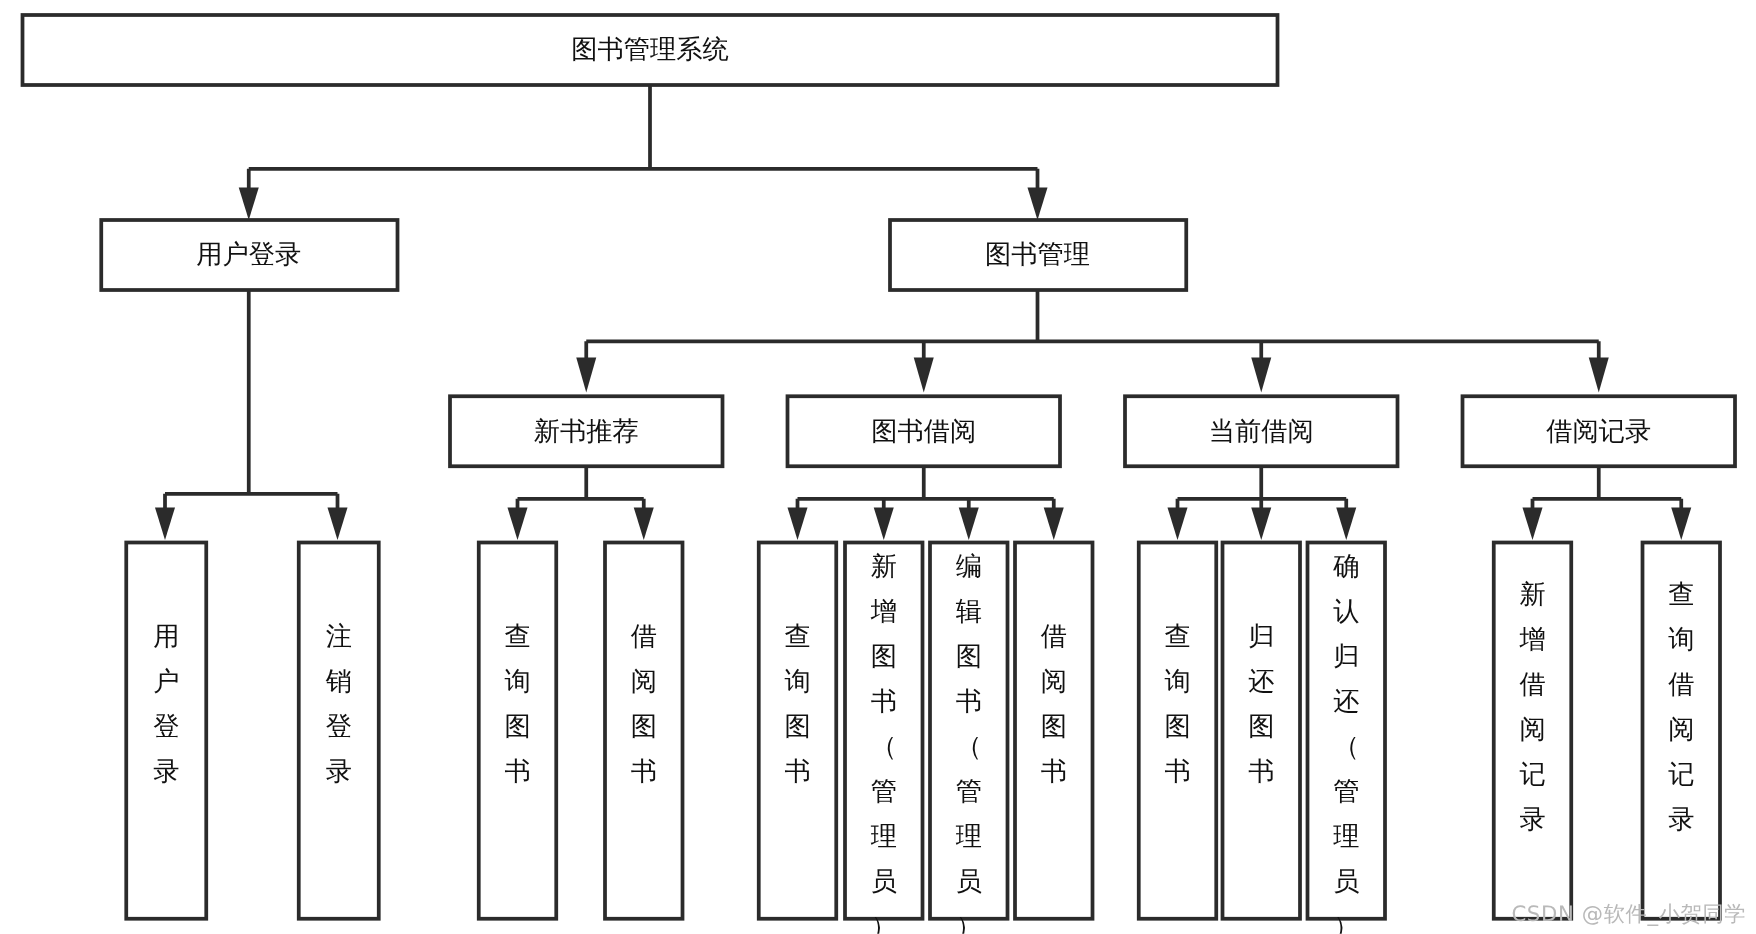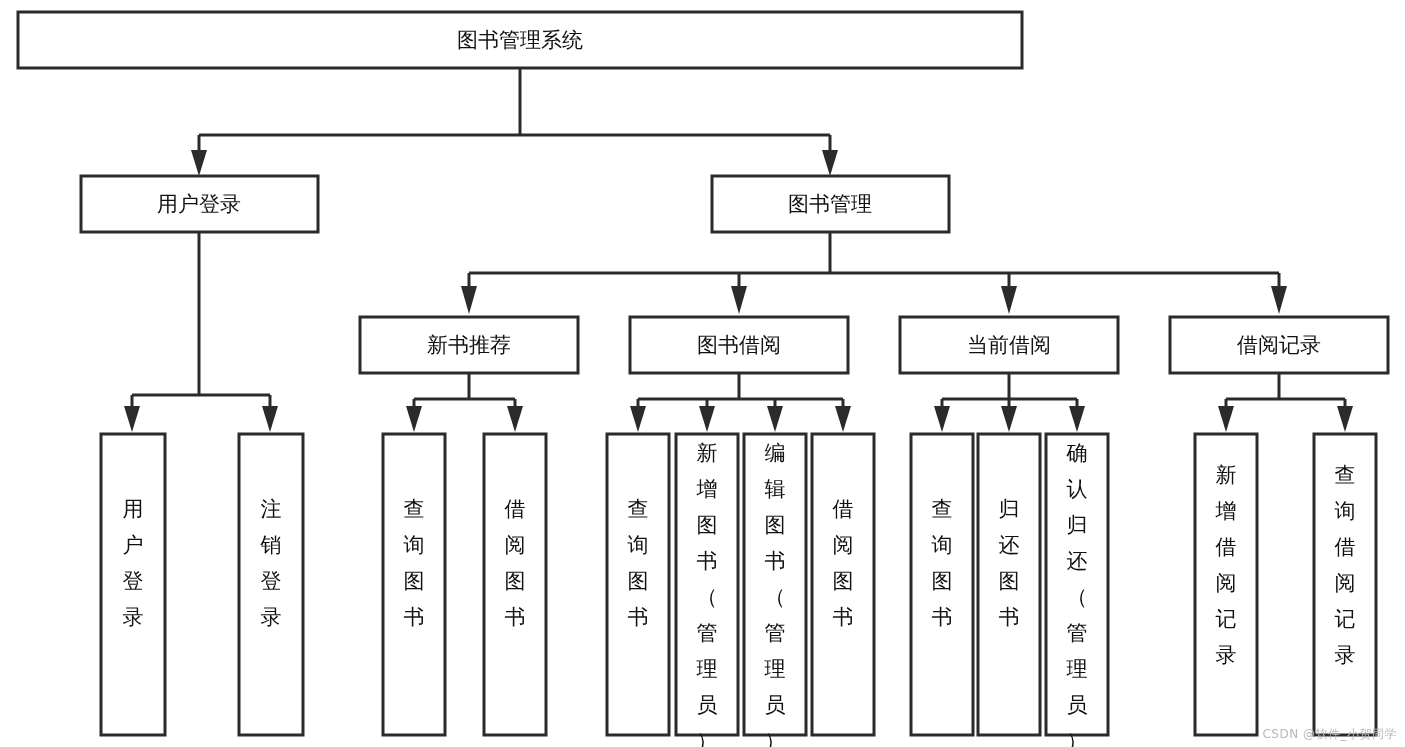--- a/index.html
+++ b/index.html
@@ -46,21 +46,21 @@
   }
   .arrow-head {
     fill: #2b2b2b;
     stroke: none;
   }
   .watermark {
     position: absolute;
     right: 8px;
     bottom: 4px;
     font-family: "DejaVu Sans", "Liberation Sans", sans-serif;
-    font-size: 12px;
+    font-size: 17px;
     color: #b9b9b9;
     letter-spacing: 0.5px;
     white-space: nowrap;
     pointer-events: none;
   }
 </style>
 </head>
 <body>
 
 <svg id="chart" viewBox="0 0 1405 747">

